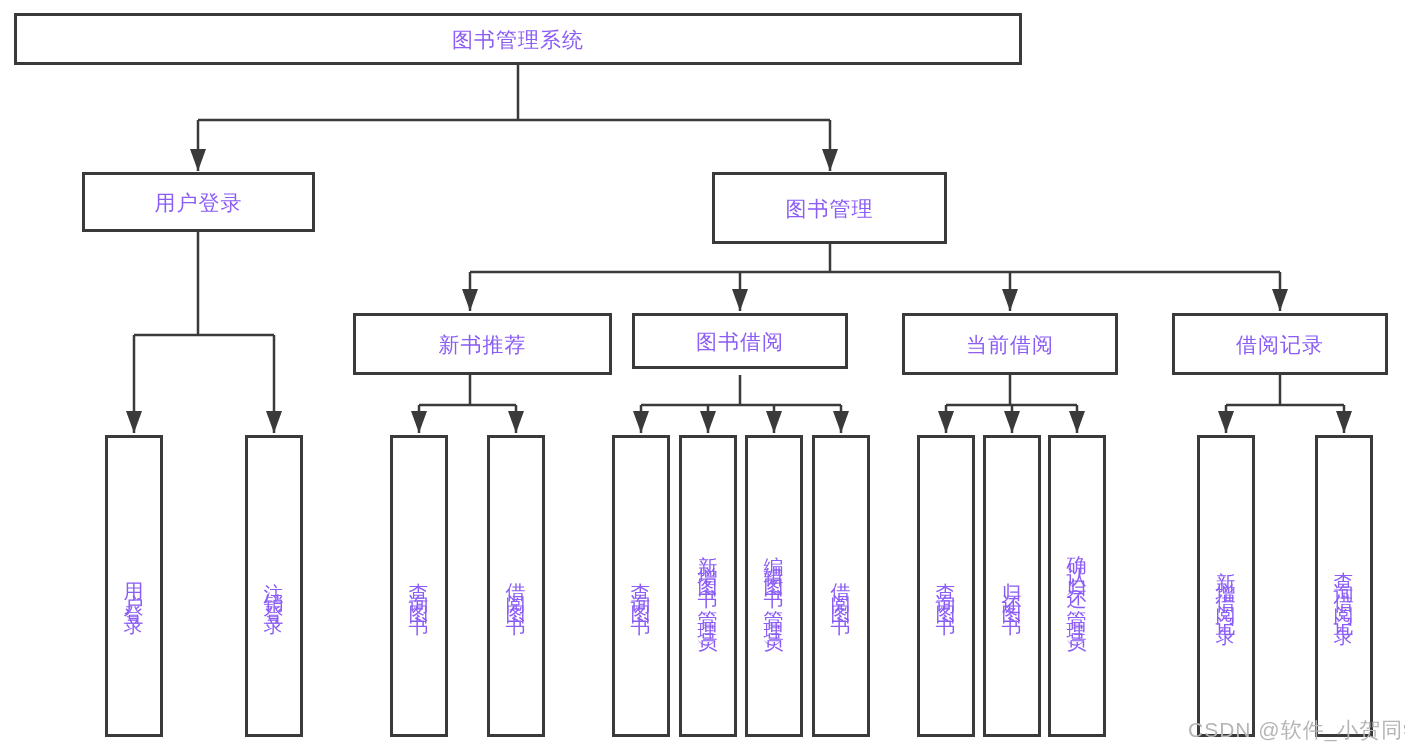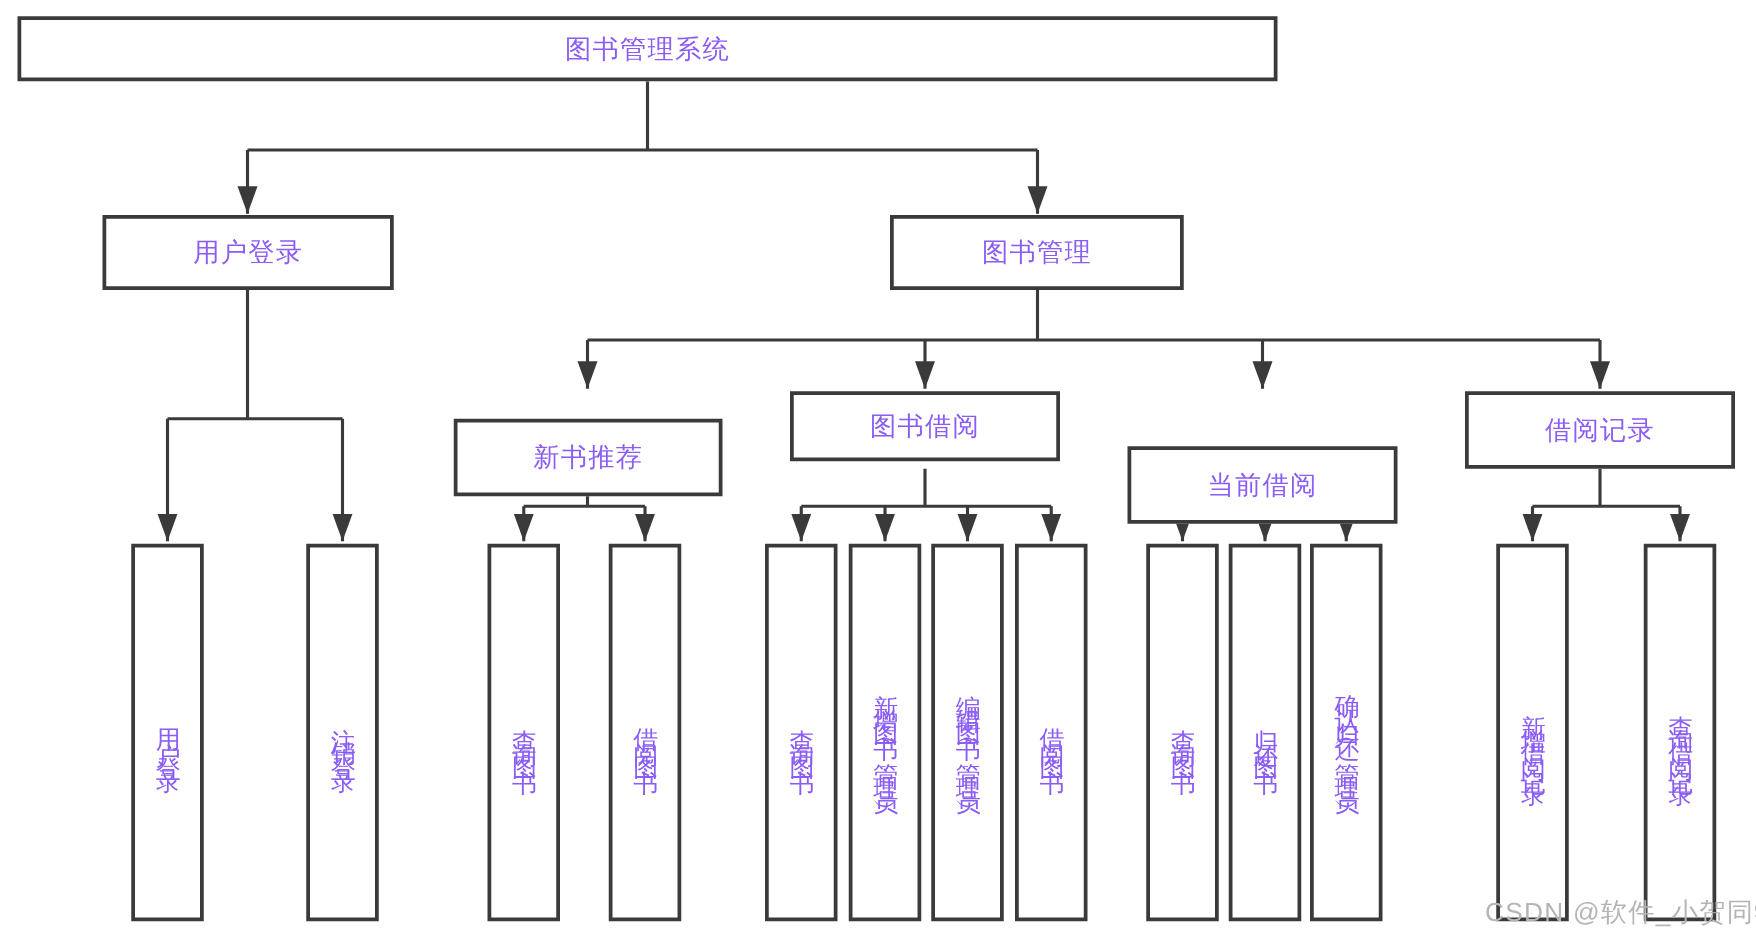--- a/index.html
+++ b/index.html
@@ -70,25 +70,25 @@
 
       <path d="M1280,375 V405 M1226,405 H1344"></path>
       <line x1="1226" y1="405" x2="1226" y2="433" marker-end="url(#arr)"></line>
       <line x1="1344" y1="405" x2="1344" y2="433" marker-end="url(#arr)"></line>
     </g>
   </svg>
 
   <div class="node" style="left:14px;top:13px;width:1008px;height:52px;">图书管理系统</div>
 
   <div class="node" style="left:82px;top:172px;width:233px;height:60px;">用户登录</div>
-  <div class="node" style="left:712px;top:172px;width:235px;height:60px;">图书管理</div>
+  <div class="node" style="left:712px;top:172px;width:235px;height:72px;">图书管理</div>
 
-  <div class="node" style="left:363px;top:313px;width:215px;height:62px;margin-top:22px;">新书推荐</div>
+  <div class="node" style="left:353px;top:313px;width:259px;height:62px;">新书推荐</div>
   <div class="node" style="left:632px;top:313px;width:216px;height:56px;">图书借阅</div>
-  <div class="node" style="left:902px;top:313px;width:216px;height:62px;margin-top:44px;">当前借阅</div>
+  <div class="node" style="left:902px;top:313px;width:216px;height:62px;">当前借阅</div>
   <div class="node" style="left:1172px;top:313px;width:216px;height:62px;">借阅记录</div>
 
   <div class="node leaf" style="left:105px;top:435px;width:58px;height:302px;">用户登录</div>
   <div class="node leaf" style="left:245px;top:435px;width:58px;height:302px;">注销登录</div>
 
   <div class="node leaf" style="left:390px;top:435px;width:58px;height:302px;">查询图书</div>
   <div class="node leaf" style="left:487px;top:435px;width:58px;height:302px;">借阅图书</div>
 
   <div class="node leaf" style="left:612px;top:435px;width:58px;height:302px;">查询图书</div>
   <div class="node leaf" style="left:679px;top:435px;width:58px;height:302px;">新增图书（管理员）</div>

